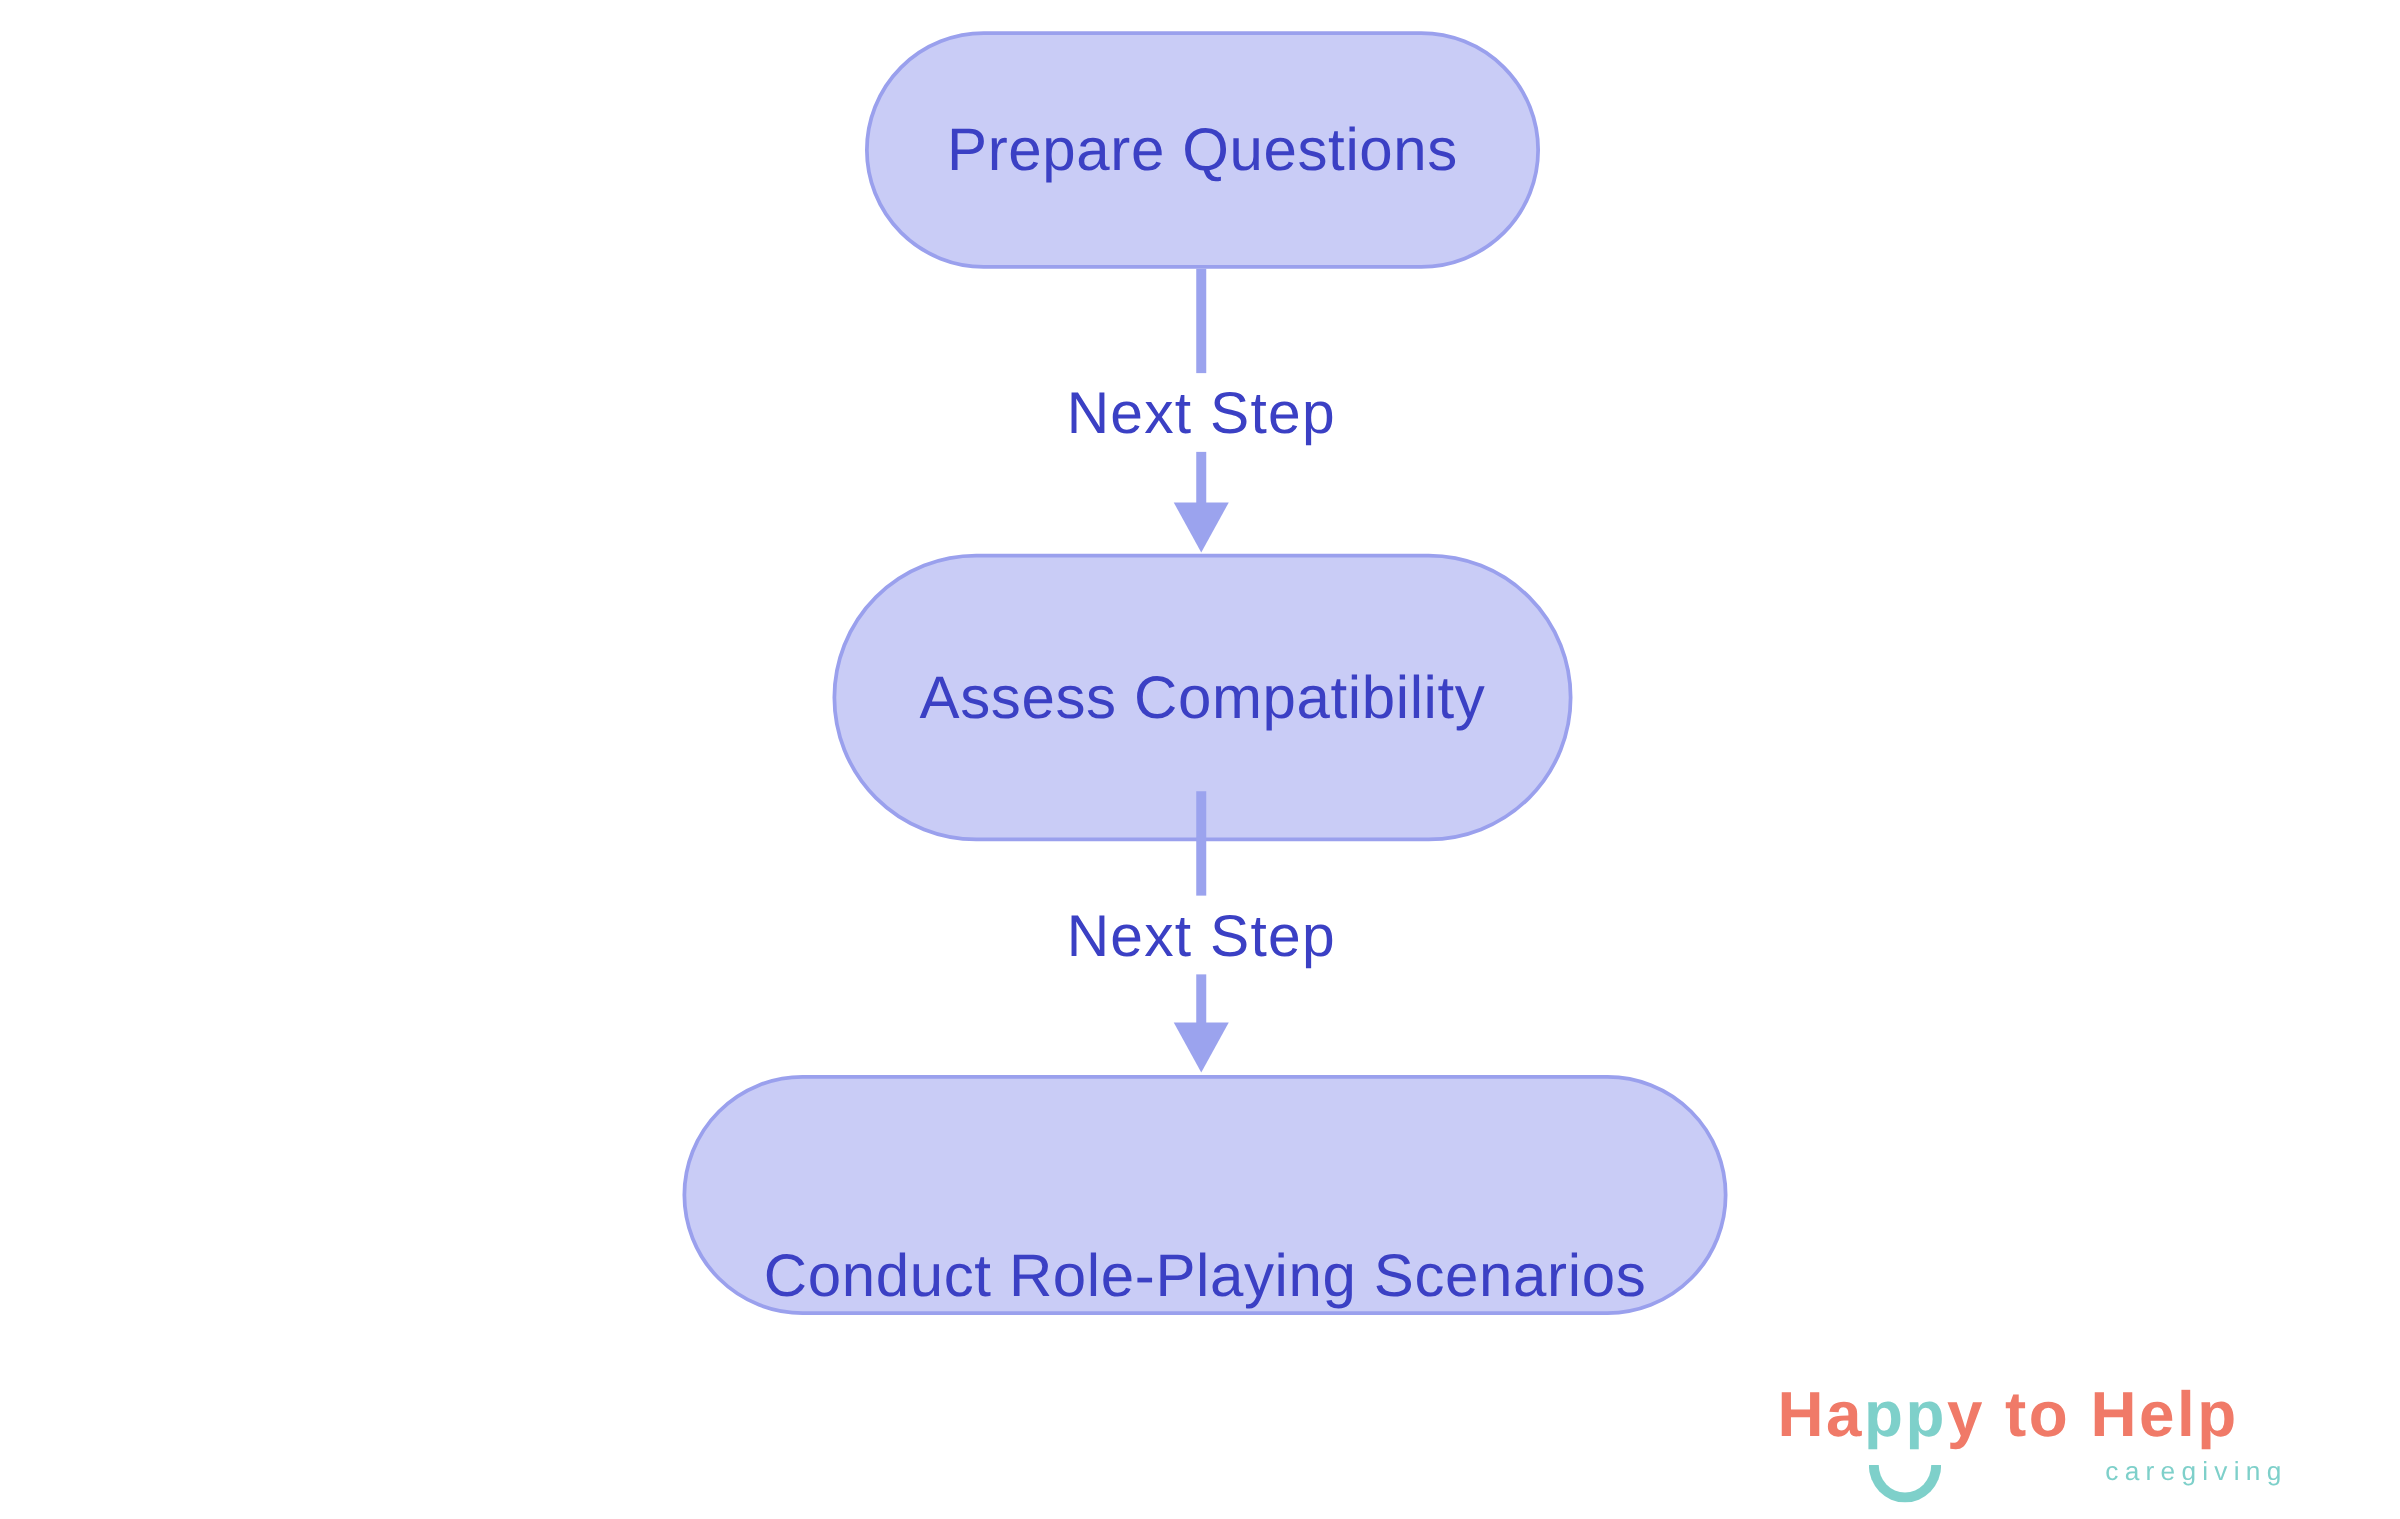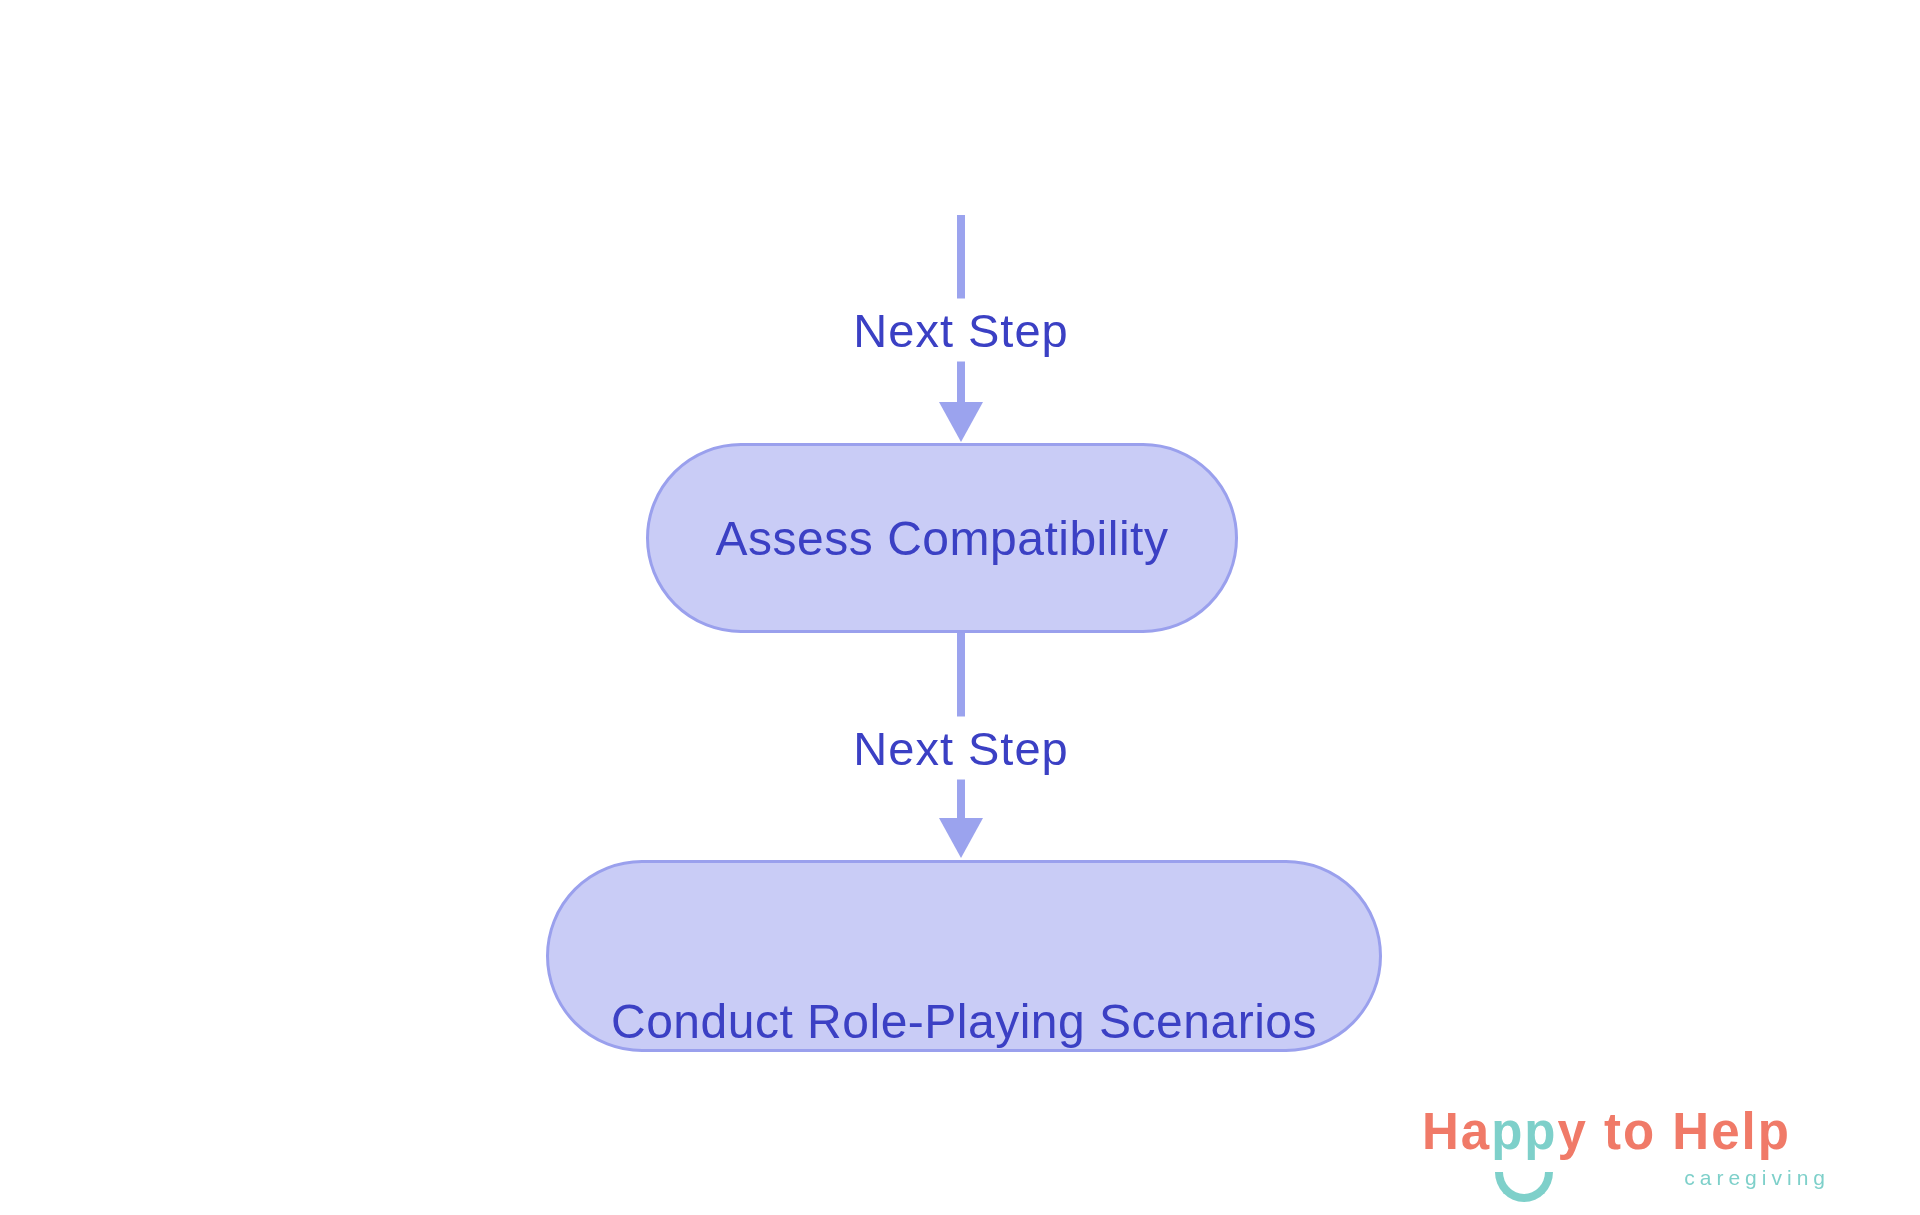--- a/index.html
+++ b/index.html
@@ -30,21 +30,21 @@
     justify-content: center;
     background: var(--node-fill);
     border: 3.5px solid var(--node-border);
     border-radius: 120px;
     color: var(--node-text);
     font-size: 48px;
     letter-spacing: 0.5px;
     white-space: nowrap;
   }
   .node-1 { left: 692px; top: 25px;  width: 540px; height: 190px; }
-  .node-2 { left: 646px; top: 443px; width: 592px; height: 190px; }
+  .node-2 { left: 666px; top: 443px; width: 592px; height: 230px; }
   .node-3 { left: 546px; top: 860px; width: 836px; height: 192px; align-items: flex-end; }
 
   
   .connector-line {
     position: absolute;
     left: 957px;           
     width: 8px;
     background: var(--arrow);
   }
   .line-1 { top: 215px; height: 188px; }
@@ -112,20 +112,23 @@
     letter-spacing: 5px;
     color: var(--teal);
     white-space: nowrap;
   }
 </style>
 </head>
 <body>
 
 <div class="canvas">
 
+  <div class="flow-node node-1">
+    <span>Prepare Questions</span>
+  </div>
 
   <div class="flow-node node-2">
     <span>Assess Compatibility</span>
   </div>
 
   <div class="flow-node node-3">
     <span>Conduct Role-Playing Scenarios</span>
   </div>
 
   <div class="connector-line line-1"></div>

